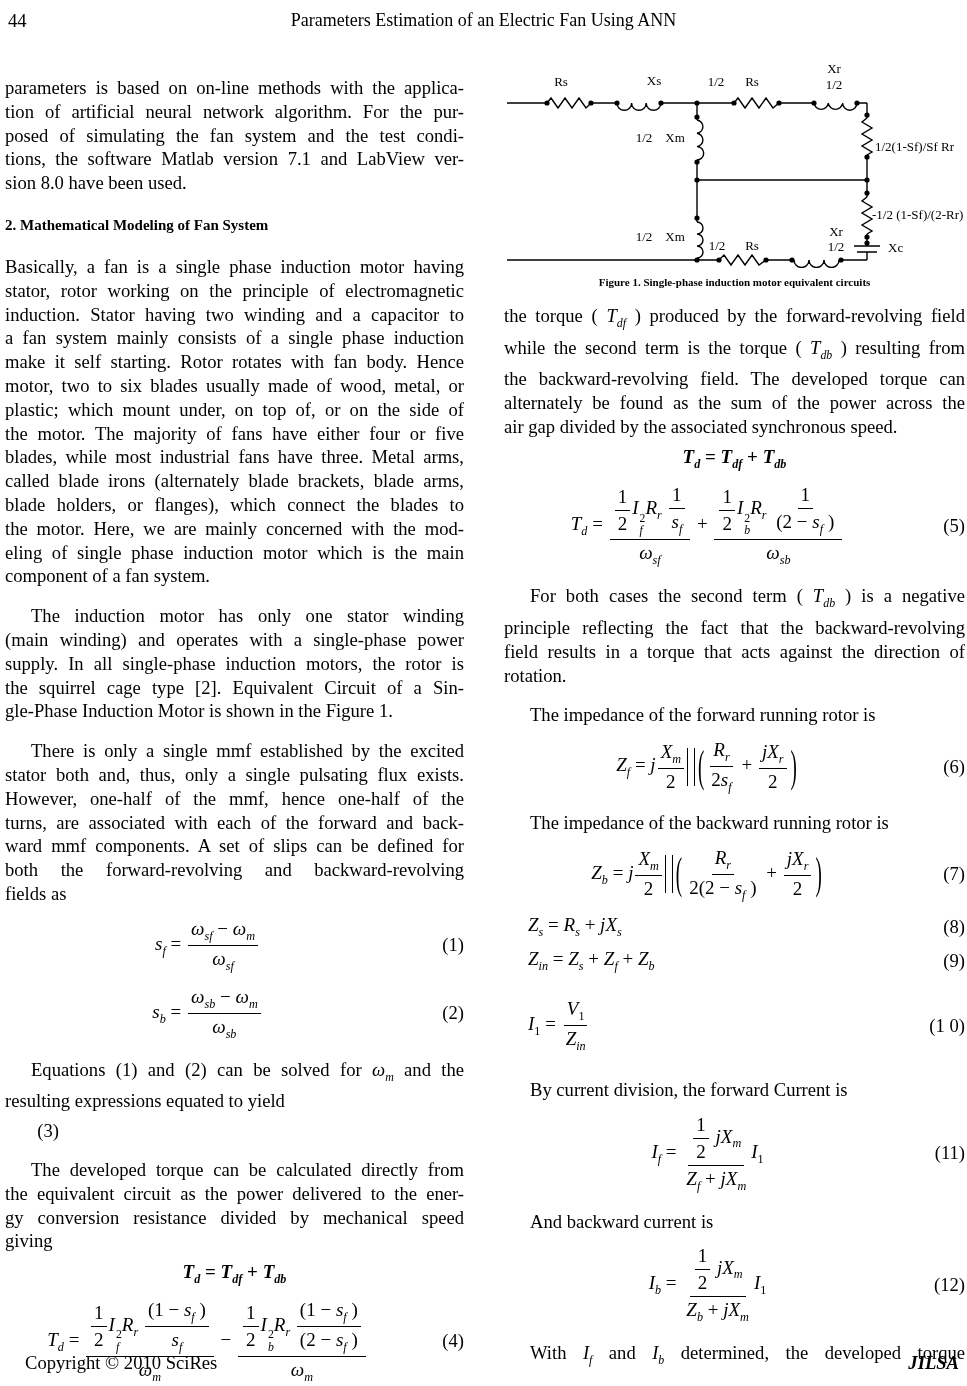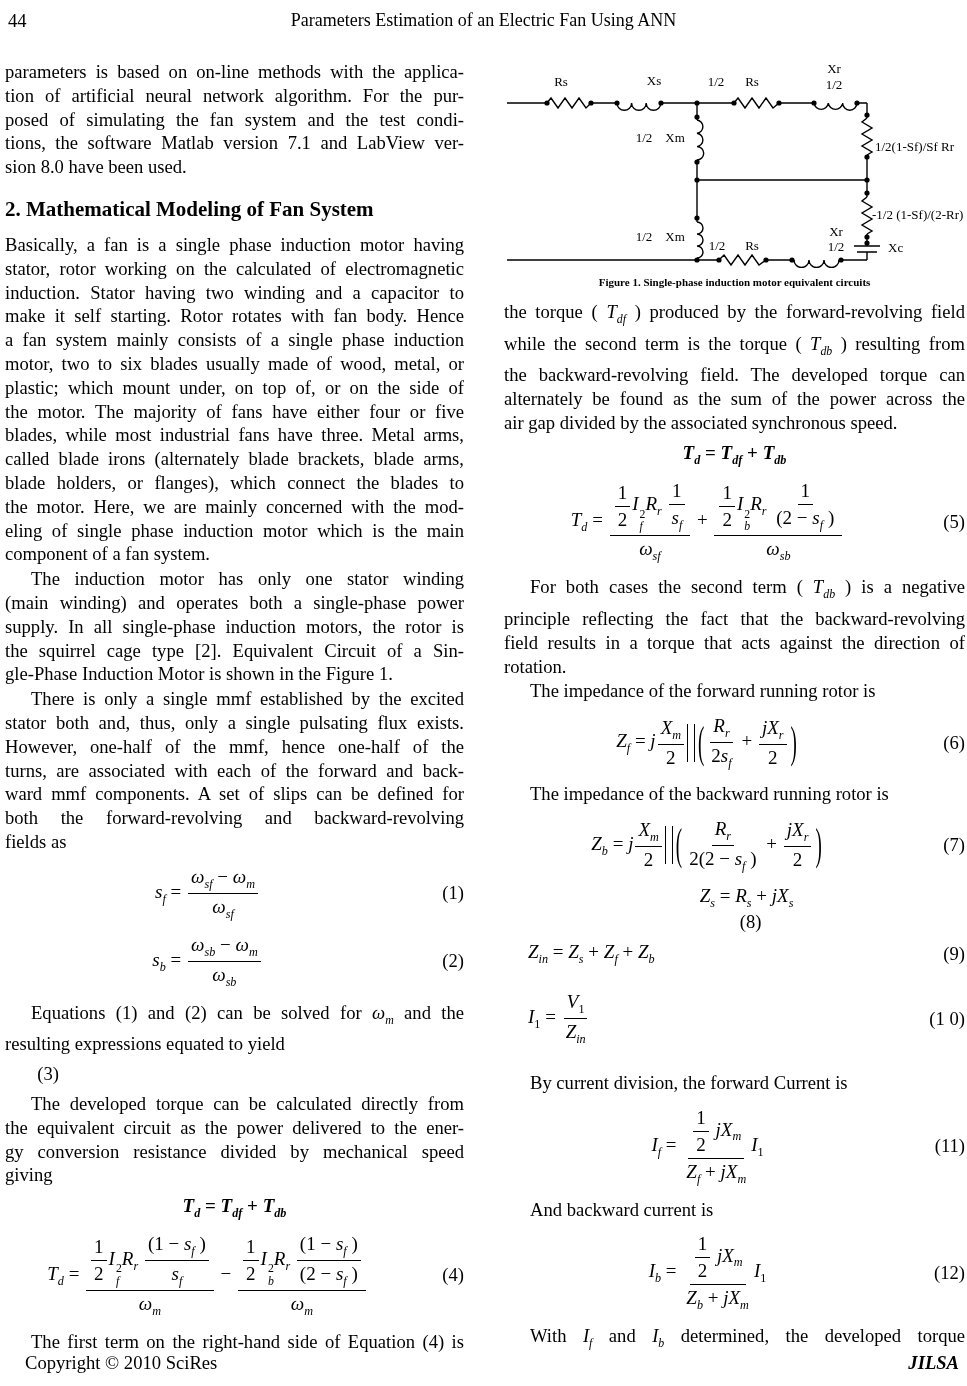--- a/index.html
+++ b/index.html
@@ -7,25 +7,25 @@
     width:967px;height:1386px;position:relative;overflow:hidden;
     background:#ffffff;color:#000;
     font-family:"Liberation Serif","DejaVu Serif",serif;
     font-size:18.6px;
   }
   .header{position:relative;margin:10px 8px 0 8px;height:24px;}
   .pageno{position:absolute;left:0;top:0;}
   .rtitle{text-align:center;font-size:18px;}
   .cols{display:flex;gap:40px;margin:26px 2px 0 5px;}
   .col{width:461px;}
-  .par{margin:0 0 1px 0;}
+  .par{margin:16px 0 1px 0;}
   .jline{white-space:nowrap;text-align:justify;text-align-last:justify;line-height:23.8px;}
   .jline.last{text-align-last:left;}
   .jline.ind{text-indent:26px;}
-  .heading{font-weight:bold;font-size:21px;margin:16px 0 10px 0;line-height:28px;}
+  .heading{font-weight:bold;font-size:15px;margin:16px 0 10px 0;line-height:28px;}
   .eqrow{display:flex;align-items:center;margin:11px 0;}
   .eq{flex:1;text-align:center;font-size:19px;white-space:pre;}
   .eq.left{text-align:left;padding-left:24px;}
   .eqno{width:54px;text-align:right;}
   .eqcenter{text-align:center;font-size:19px;margin:8px 0 4px 0;white-space:pre;font-weight:bold;}
   .m .it{font-style:italic;}
   sub{font-size:64%;}
   .frac{display:inline-flex;flex-direction:column;align-items:center;vertical-align:middle;margin:0 2px;line-height:1.25;}
   .frac>.num{border-bottom:1.2px solid #000;padding:0 3px 1px 3px;}
   .frac>.den{padding:1px 3px 0 3px;}
@@ -53,37 +53,37 @@
     <div class="par">
         <div class="jline">parameters is based on on-line methods with the applica-</div>
         <div class="jline">tion of artificial neural network algorithm. For the pur-</div>
         <div class="jline">posed of simulating the fan system and the test condi-</div>
         <div class="jline">tions, the software Matlab version 7.1 and LabView ver-</div>
         <div class="jline last">sion 8.0 have been used.</div>
       </div>
     <div class="heading">2. Mathematical Modeling of Fan System</div>
     <div class="par">
         <div class="jline">Basically, a fan is a single phase induction motor having</div>
-        <div class="jline">stator, rotor working on the calculated of electromagnetic</div>
+        <div class="jline">stator, rotor working on the principle of electromagnetic</div>
         <div class="jline">induction. Stator having two winding and a capacitor to</div>
+        <div class="jline">a fan system mainly consists of a single phase induction</div>
         <div class="jline">make it self starting. Rotor rotates with fan body. Hence</div>
-        <div class="jline">a fan system mainly consists of a single phase induction</div>
         <div class="jline">motor, two to six blades usually made of wood, metal, or</div>
         <div class="jline">plastic; which mount under, on top of, or on the side of</div>
         <div class="jline">the motor. The majority of fans have either four or five</div>
         <div class="jline">blades, while most industrial fans have three. Metal arms,</div>
         <div class="jline">called blade irons (alternately blade brackets, blade arms,</div>
         <div class="jline">blade holders, or flanges), which connect the blades to</div>
         <div class="jline">the motor. Here, we are mainly concerned with the mod-</div>
         <div class="jline">eling of single phase induction motor which is the main</div>
         <div class="jline last">component of a fan system.</div>
       </div>
     <div class="par">
         <div class="jline ind">The induction motor has only one stator winding</div>
-        <div class="jline">(main winding) and operates both a single-phase power</div>
+        <div class="jline">(main winding) and operates with a single-phase power</div>
         <div class="jline">supply. In all single-phase induction motors, the rotor is</div>
         <div class="jline">the squirrel cage type [2]. Equivalent Circuit of a Sin-</div>
         <div class="jline last">gle-Phase Induction Motor is shown in the Figure 1.</div>
       </div>
     <div class="par">
         <div class="jline ind">There is only a single mmf established by the excited</div>
         <div class="jline">stator both and, thus, only a single pulsating flux exists.</div>
         <div class="jline">However, one-half of the mmf, hence one-half of the</div>
         <div class="jline">turns, are associated with each of the forward and back-</div>
         <div class="jline">ward mmf components. A set of slips can be defined for</div>
@@ -227,21 +227,21 @@
       <div class="eq"><span class="m"><span class="it">Z</span><sub><span class="it">f</span></sub> = <span class="it">j</span><span class="frac"><span class="num"><span class="it">X</span><sub><span class="it">m</span></sub></span><span class="den">2</span></span><span class="dbar"></span><span class="big">(</span><span><span class="frac"><span class="num"><span class="it">R</span><sub><span class="it">r</span></sub></span><span class="den">2<span class="it">s</span><sub><span class="it">f</span></sub></span></span> + <span class="frac"><span class="num"><span class="it">j</span><span class="it">X</span><sub><span class="it">r</span></sub></span><span class="den">2</span></span></span><span class="big">)</span></span></div>
       <div class="eqno">(6)</div>
     </div>
     <div class="par">
         <div class="jline last ind">The impedance of the backward running rotor is</div>
       </div>
     <div class="eqrow">
       <div class="eq"><span class="m"><span class="it">Z</span><sub><span class="it">b</span></sub> = <span class="it">j</span><span class="frac"><span class="num"><span class="it">X</span><sub><span class="it">m</span></sub></span><span class="den">2</span></span><span class="dbar"></span><span class="big">(</span><span><span class="frac"><span class="num"><span class="it">R</span><sub><span class="it">r</span></sub></span><span class="den">2(2 − <span class="it">s</span><sub><span class="it">f</span></sub> )</span></span> + <span class="frac"><span class="num"><span class="it">j</span><span class="it">X</span><sub><span class="it">r</span></sub></span><span class="den">2</span></span></span><span class="big">)</span></span></div>
       <div class="eqno">(7)</div>
     </div>
-    <div class="eqrow" style="margin:8px 0;flex-direction:column;">
+    <div class="eqrow" style="margin:8px 0;">
       <div class="eq left"><span class="m"><span class="it">Z</span><sub><span class="it">s</span></sub> = <span class="it">R</span><sub><span class="it">s</span></sub> + <span class="it">j</span><span class="it">X</span><sub><span class="it">s</span></sub></span></div>
       <div class="eqno">(8)</div>
     </div>
     <div class="eqrow" style="margin:8px 0;justify-content:flex-end;">
       <div class="eq left"><span class="m"><span class="it">Z</span><sub><span class="it">in</span></sub> = <span class="it">Z</span><sub><span class="it">s</span></sub> + <span class="it">Z</span><sub><span class="it">f</span></sub> + <span class="it">Z</span><sub><span class="it">b</span></sub></span></div>
       <div class="eqno">(9)</div>
     </div>
     <div class="eqrow" style="margin:24px 0;font-family:Liberation Serif, serif;">
       <div class="eq left"><span class="m"><span class="it">I</span><sub>1</sub> = <span class="frac"><span class="num"><span class="it">V</span><sub>1</sub></span><span class="den"><span class="it">Z</span><sub><span class="it">in</span></sub></span></span></span></div>
       <div class="eqno">(1 0)</div>

